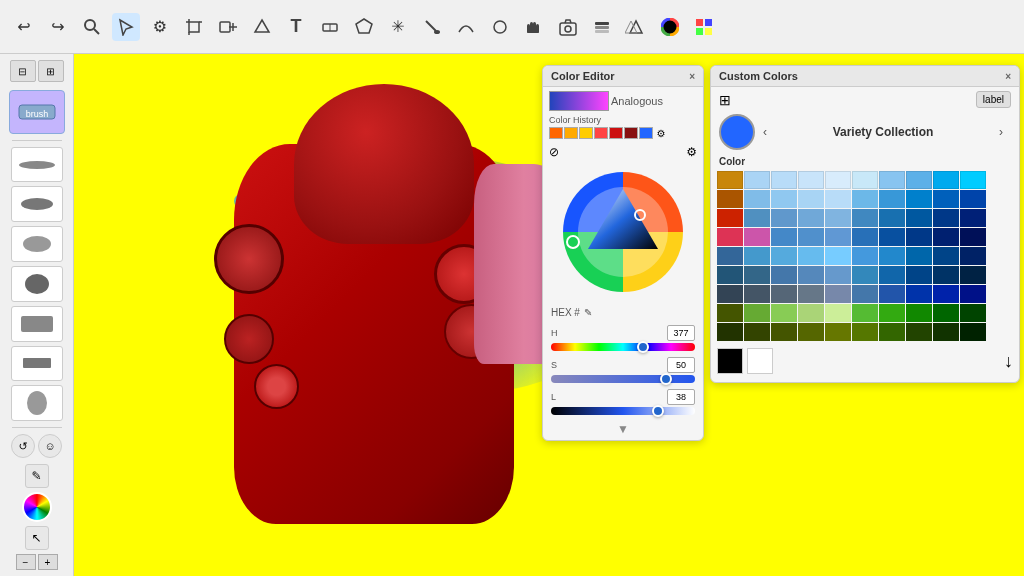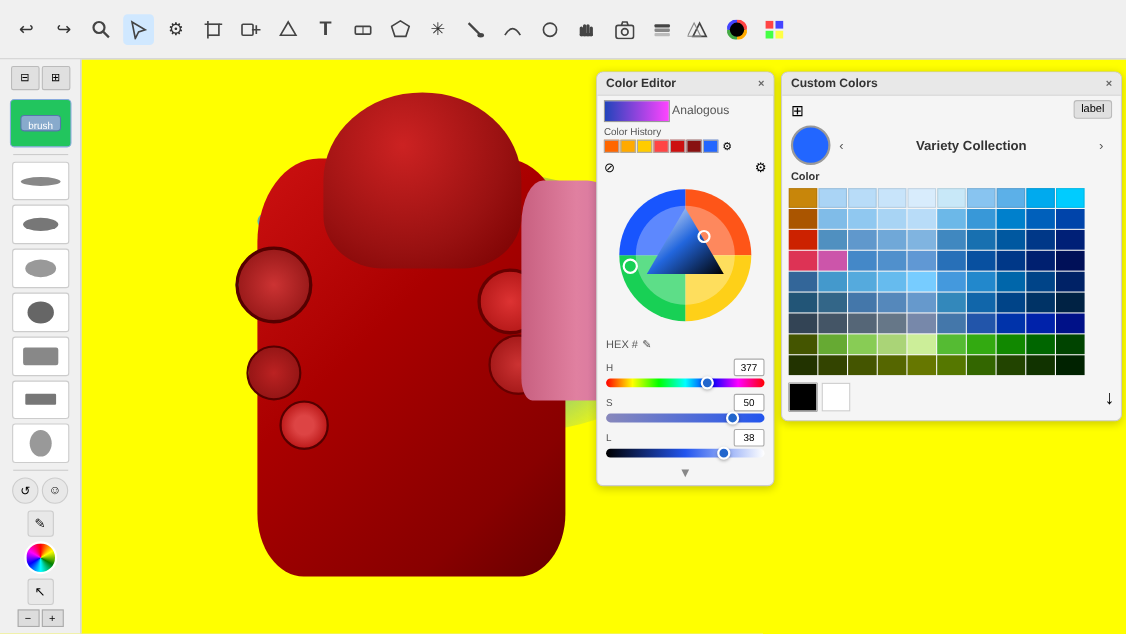--- a/index.html
+++ b/index.html
@@ -81,21 +81,21 @@
       border: 1px solid #ccc;
       border-radius: 4px;
       display: flex;
       align-items: center;
       justify-content: center;
       cursor: pointer;
       font-size: 18px;
       color: #555;
     }
     .sidebar-tool.active {
-      background: #22c55e;
+      background: #c4b5fd;
       border-color: #88aadd;
       text-align: center;
     }
 
     .sidebar-divider {
       width: 50px;
       height: 1px;
       background: #ccc;
       margin: 2px 0;
     }

